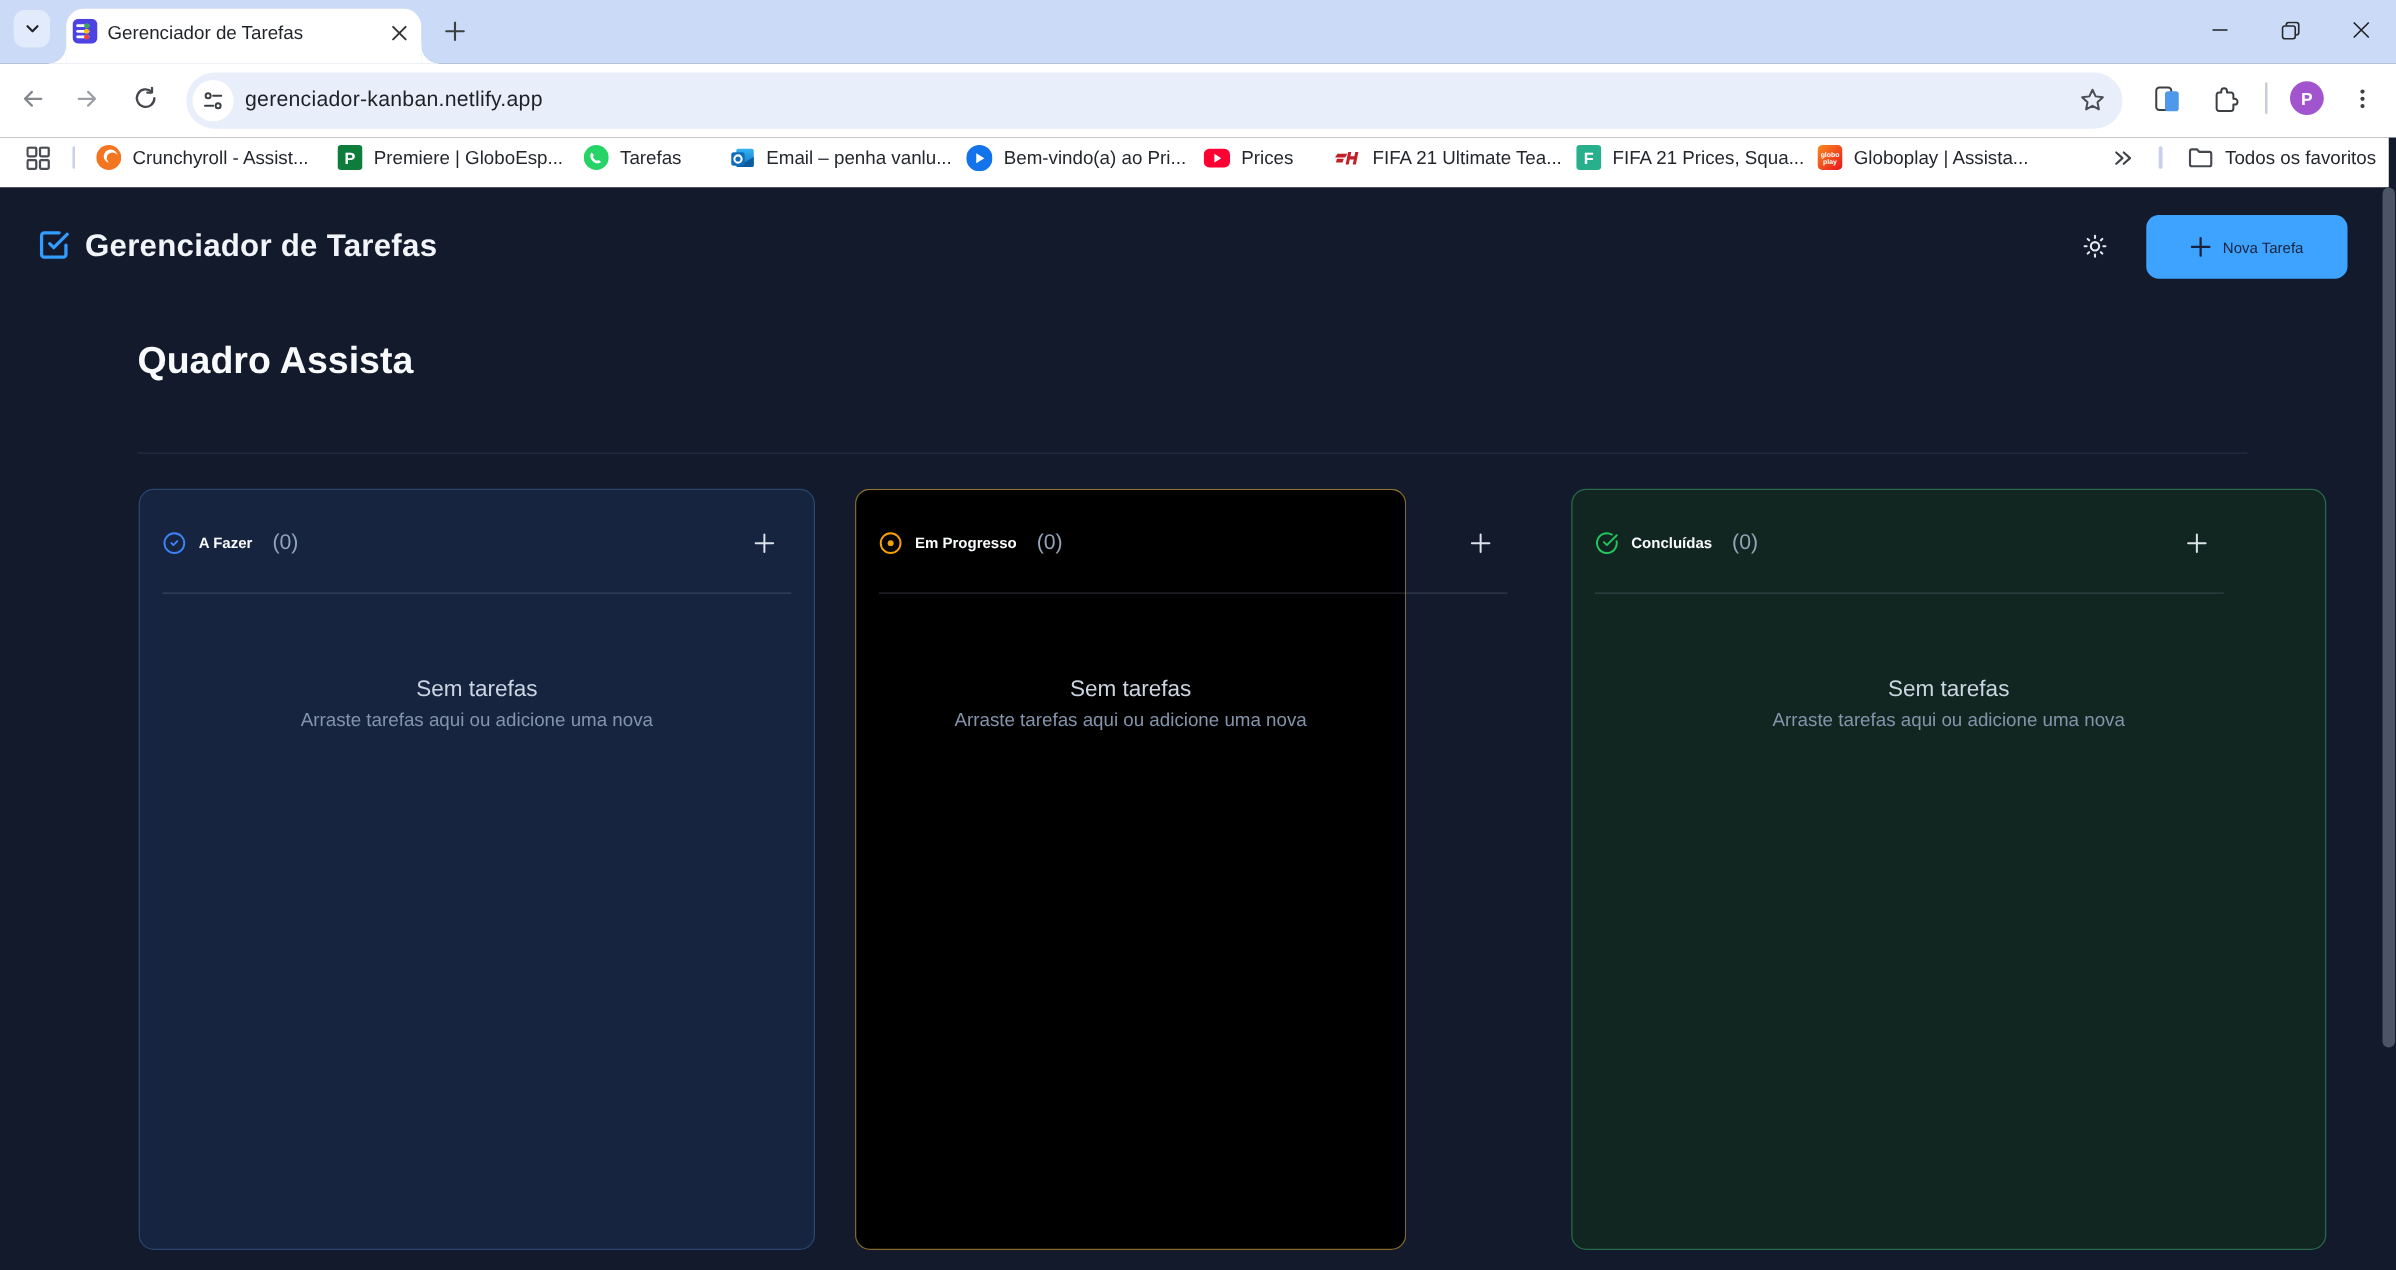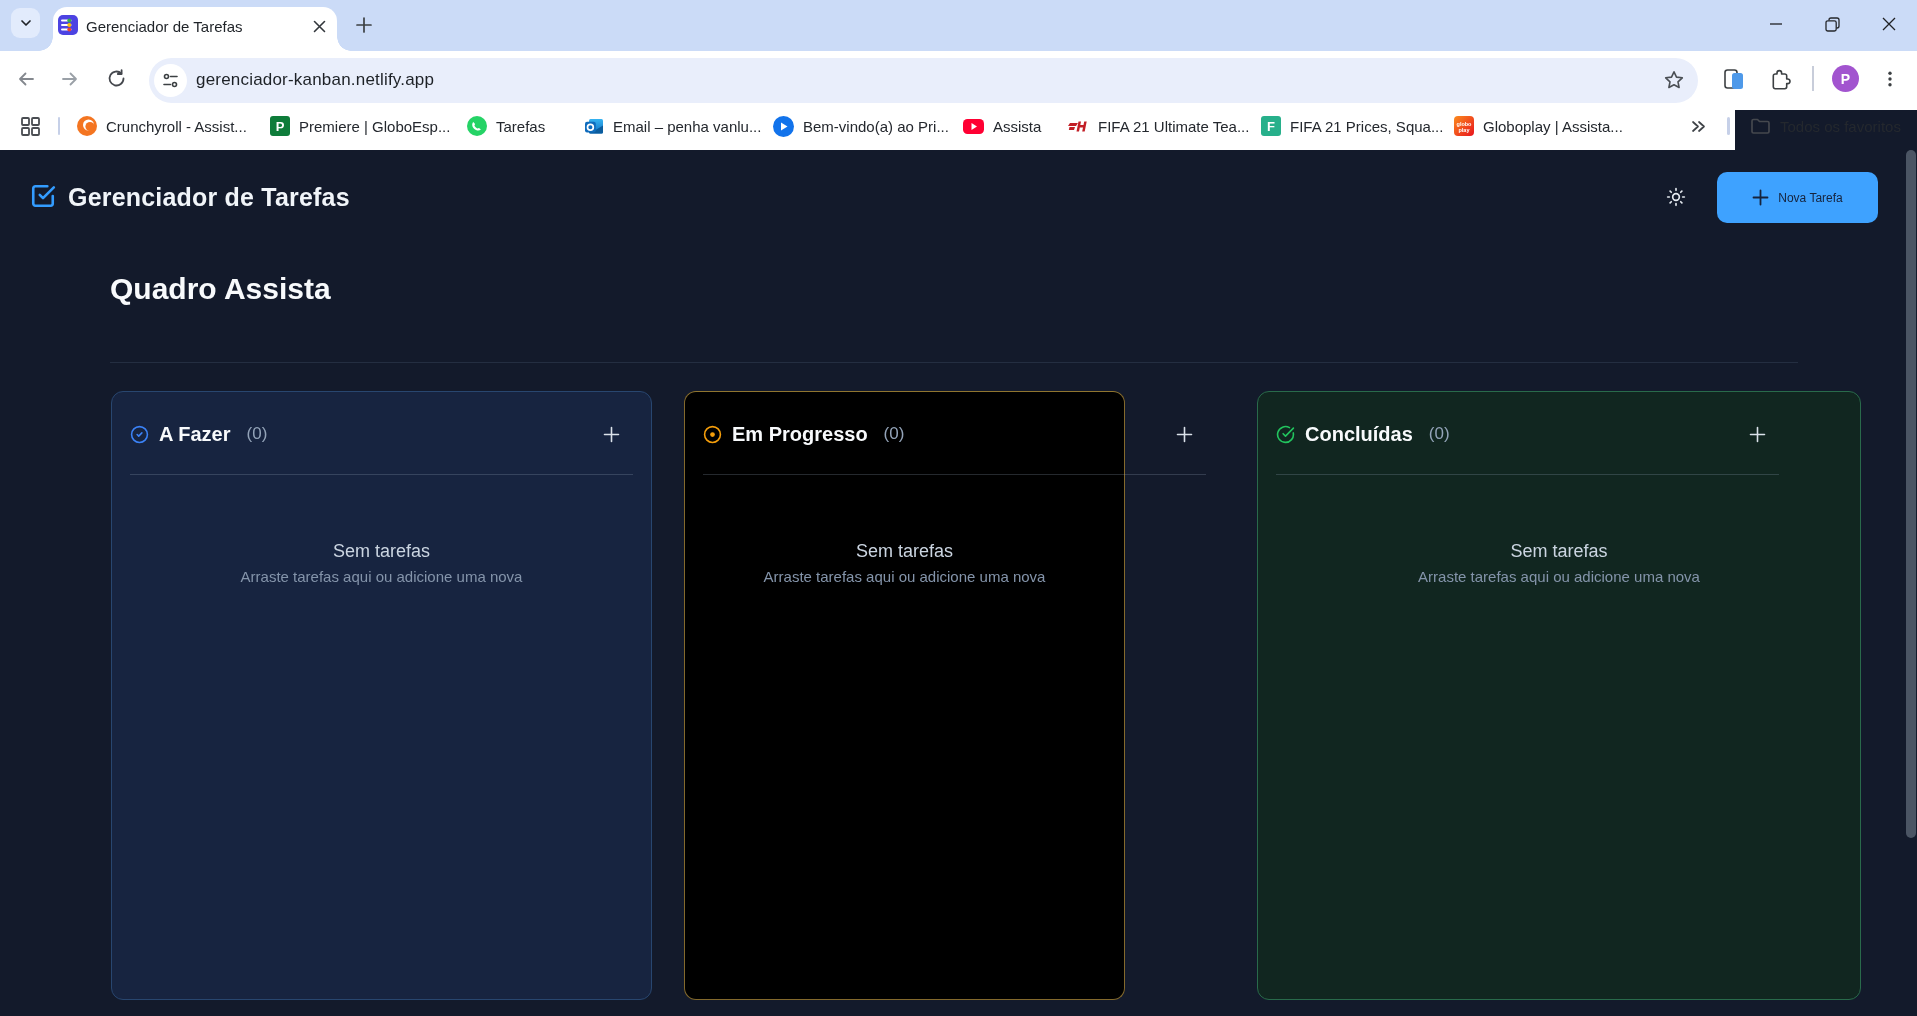--- a/index.html
+++ b/index.html
@@ -19,39 +19,39 @@
 .newtab { position:absolute; left:351px; top:12px; width:26px; height:26px; display:flex; align-items:center; justify-content:center; }
 .winctl { position:absolute; top:11px; width:26px; height:26px; display:flex; align-items:center; justify-content:center; }
 
 .toolbar { position:absolute; left:0; top:51px; width:1917px; height:59px; background:#ffffff; }
 .tbtn { position:absolute; top:-2px; height:59px; width:34px; display:flex; align-items:center; justify-content:center; }
 .omnibox { position:absolute; left:149px; top:7px; width:1549px; height:45px; border-radius:23px; background:#e9eefb; }
 .chip-circle { position:absolute; left:5px; top:6px; width:33px; height:33px; border-radius:50%; background:#fff; display:flex; align-items:center; justify-content:center; }
 .url { position:absolute; left:47px; top:12px; font-size:17px; color:#1d2126; letter-spacing:0.2px; }
 .star { position:absolute; right:13px; top:11px; }
 
-.bookbar { position:absolute; left:0; top:110px; width:1735px; height:40px; background:#ffffff;padding-left:44px; }
+.bookbar { position:absolute; left:0; top:110px; width:1911px; height:40px; background:#ffffff;padding-left:44px; }
 .bm { position:absolute; top:-4px; height:40px; display:flex; align-items:center; gap:9px; }
 .bm span { font-size:15px; color:#24282e; white-space:nowrap; }
 .bmsep { position:absolute; top:7px; width:2px; height:18px; background:#c6d0e8; border-radius:2px; }
 
 
 .app { position:absolute; left:0; top:150px; width:1917px; height:866px; background:#131a2b; color:#e2e8f0; }
 .apph-title { position:absolute; left:68px; top:33px; font-size:25px; font-weight:bold; color:#f1f5f9; letter-spacing:0.2px; }
 .newtask { position:absolute; left:1717px; top:172px; width:161px; height:51px; background:#3ea2ff; border-radius:10px; display:flex; align-items:center; justify-content:center; gap:9px; color:#16233c; font-size:12px; }
 .h1 { position:absolute; left:110px; top:276px; font-size:30px; font-weight:bold; color:#f8fafc; }
 .sub { position:absolute; left:110px; top:327px; font-size:19px; color:#94a3b8; }
 .hdiv { position:absolute; left:110px; top:362px; width:1688px; height:1px; background:#242e41; }
 
 .col { position:absolute; top:391px; height:609px; border-radius:12px; border:1px solid; }
 .c1 { left:111px; width:541px; background:#172440; border-color:#28466f; }
 .c2 { left:684px; width:441px; background:#000000; border-color:#83692c; border-top-color:#90752f; }
 .c3 { left:1257px; width:604px; background:#112620; border-color:#296a4b; }
 .colhead { position:absolute; left:18px; top:423px; height:20px; display:flex; align-items:center; }
-.colhead .t { font-size:20px; font-weight:bold; color:#f8fafc; margin-left:10px; }
+.colhead .t { font-size:12px; font-weight:bold; color:#f8fafc; margin-left:10px; }
 .colhead .n { font-size:17px; color:#93a3b8; margin-left:16px; }
 .colplus { position:absolute; top:424px; }
 .coldiv { position:absolute; left:18px; top:473px; width:503px; height:1px; background:rgba(148,163,184,0.25); }
 .empty { position:absolute; left:0; top:540px; width:100%; text-align:center; }
 .empty .e1 { font-size:18px; color:#cbd5e1; }
 .empty .e2 { font-size:15px; color:#8494aa; margin-top:6px; }
 
 .sthumb { position:absolute; left:1906px; top:0px; width:10px; height:688px; background:#4b5564; border-radius:5px; }
 </style>
 </head>
@@ -209,21 +209,21 @@
         <circle cx="10.5" cy="10.5" r="10.5" fill="#1273eb"></circle>
         <path d="M8 6.5 L14.5 10.5 L8 14.5 Z" fill="#fff"></path>
       </svg>
     <span>Bem-vindo(a) ao Pri...</span>
   </div>
   <div class="bm" style="left:963px;">
     <svg width="21" height="21" viewBox="0 0 21 21">
         <rect x="0" y="3" width="21" height="15" rx="4.5" fill="#f03"></rect>
         <path d="M8.5 7 L14 10.5 L8.5 14 Z" fill="#fff"></path>
       </svg>
-    <span>Assista</span>
+    <span>Prices</span>
   </div>
   <div class="bm" style="left:1068px;">
     <svg width="21" height="21" viewBox="0 0 21 21">
         <path d="M2 7 H10 L8 10 H0 Z" fill="#c21f26"></path>
         <path d="M1.5 11 H7 L6 14 H.8 Z" fill="#c21f26"></path>
         <path d="M10.5 5.5 L8.5 15.5 H11 L11.8 11.5 H15 L14.2 15.5 H16.7 L18.7 5.5 H16.2 L15.5 9 H12.3 L13 5.5 Z" fill="#c21f26"></path>
       </svg>
     <span>FIFA 21 Ultimate Tea...</span>
   </div>
   <div class="bm" style="left:1261px;">

